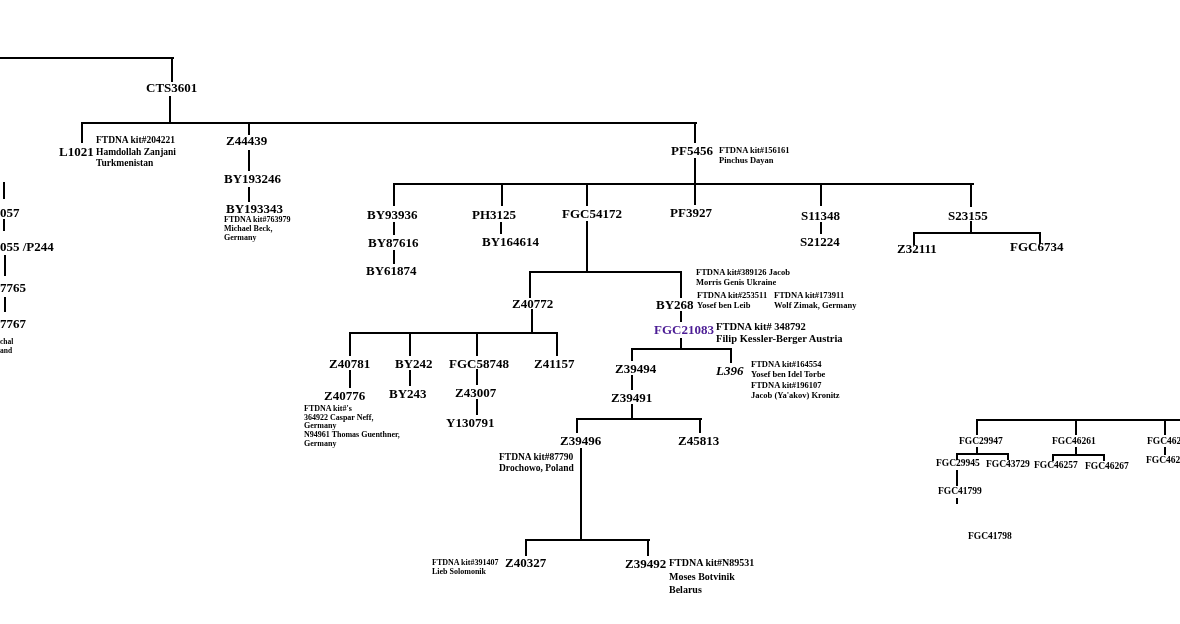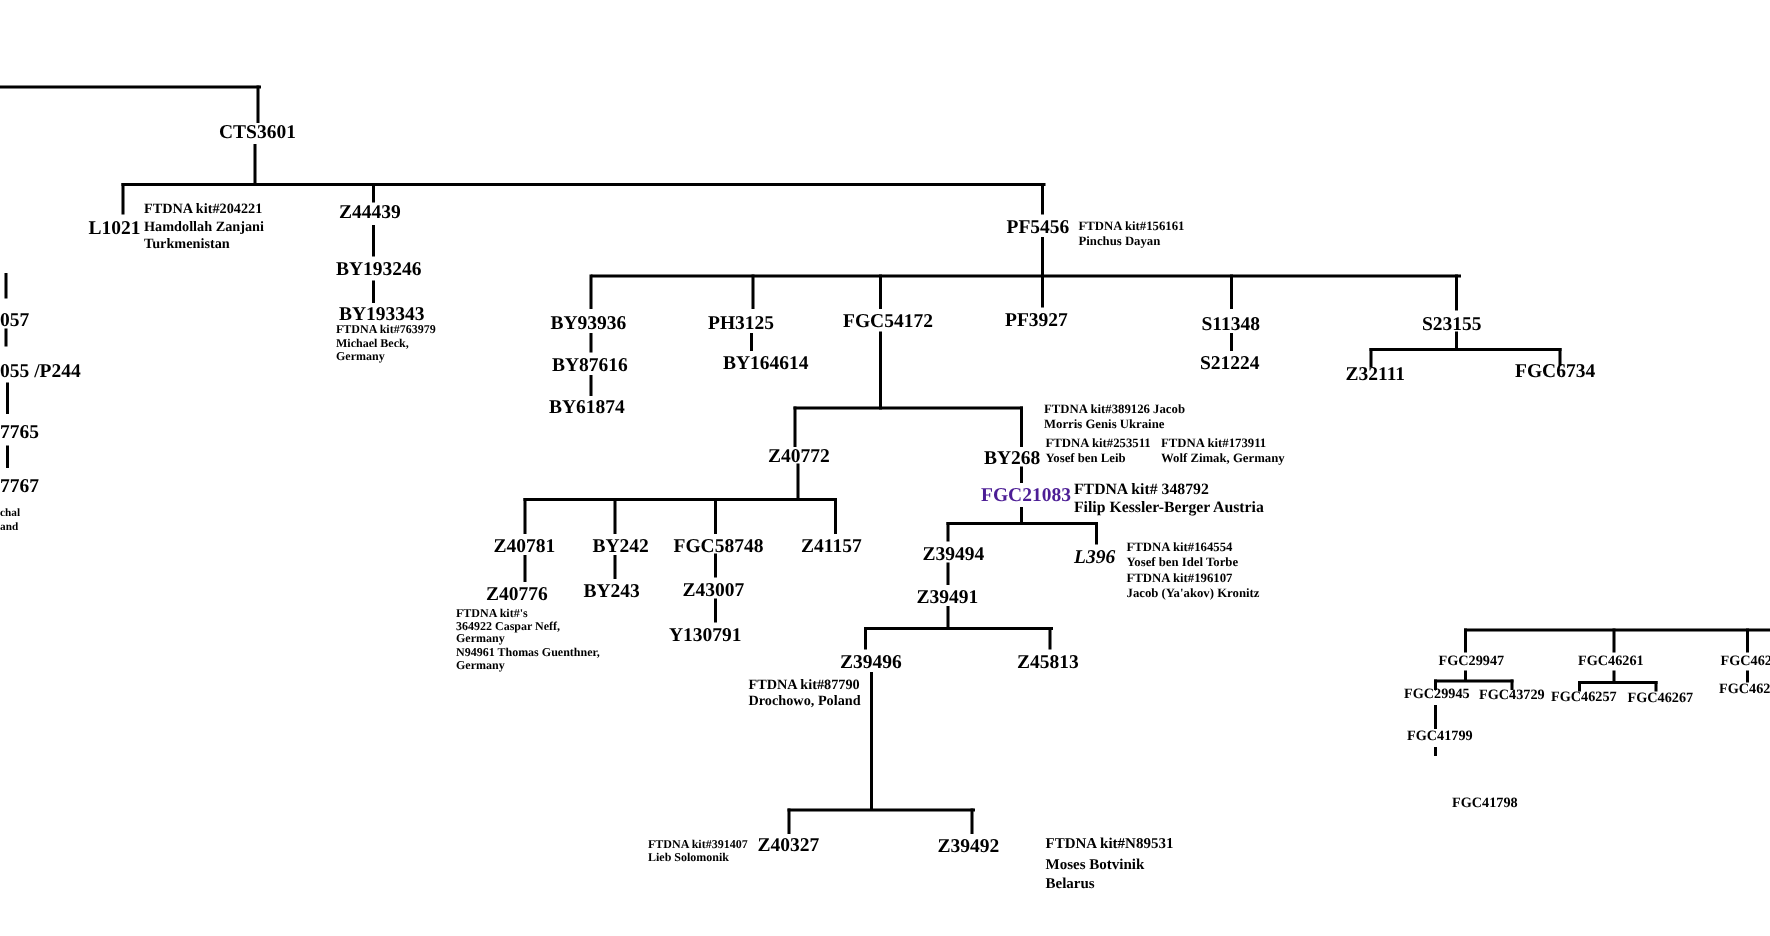--- a/index.html
+++ b/index.html
@@ -200,21 +200,21 @@
       <span class="anno-line">Germany</span>
     </div>
     <div class="annotation" style="left: 499px; top: 452px; font-size: 9.5px; line-height: 10.5px; color: rgb(0, 0, 0);">
       <span class="anno-line">FTDNA kit#87790</span>
       <span class="anno-line">Drochowo, Poland</span>
     </div>
     <div class="annotation" style="left: 432px; top: 558px; font-size: 8px; line-height: 9px; color: rgb(0, 0, 0);">
       <span class="anno-line">FTDNA kit#391407</span>
       <span class="anno-line">Lieb Solomonik</span>
     </div>
-    <div class="annotation" style="left: 669px; top: 556px; font-size: 10px; line-height: 13.5px; color: rgb(0, 0, 0); margin-left: 28px;">
+    <div class="annotation" style="left: 669px; top: 556px; font-size: 10px; line-height: 13.5px; color: rgb(0, 0, 0);">
       <span class="anno-line">FTDNA kit#N89531</span>
       <span class="anno-line">Moses Botvinik</span>
       <span class="anno-line">Belarus</span>
     </div>
     <div class="annotation" style="left: 0px; top: 338px; font-size: 7.5px; line-height: 8.5px; color: rgb(0, 0, 0);">
       <span class="anno-line">chal</span>
       <span class="anno-line">and</span>
     </div>
   </div>
 

